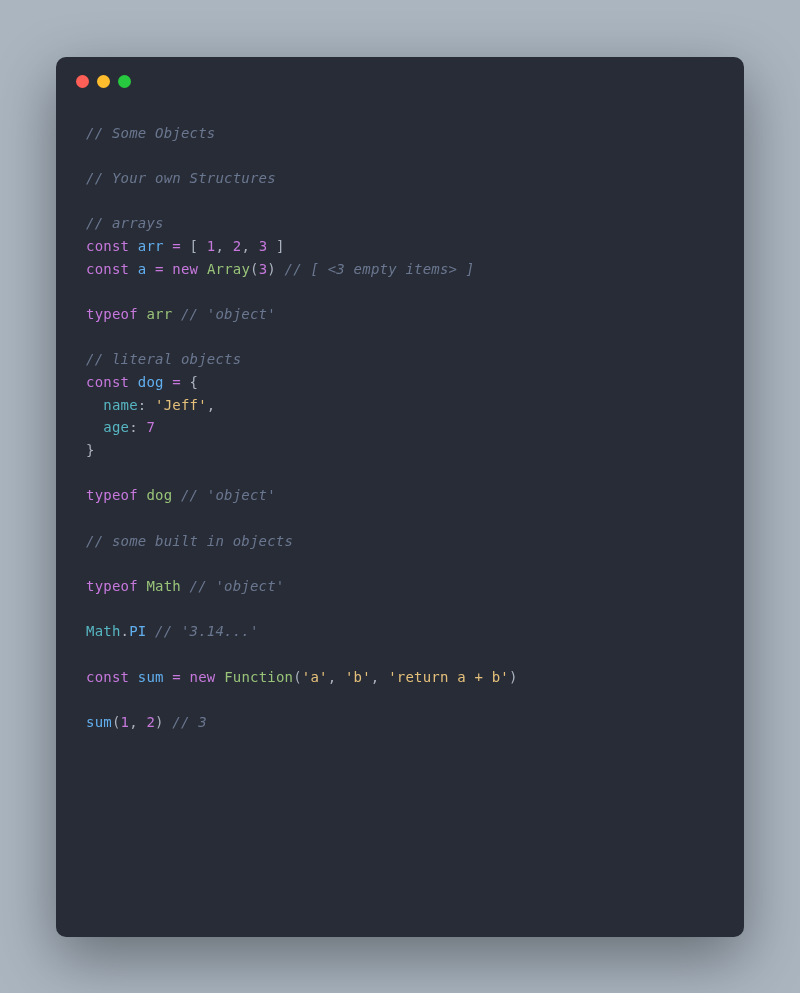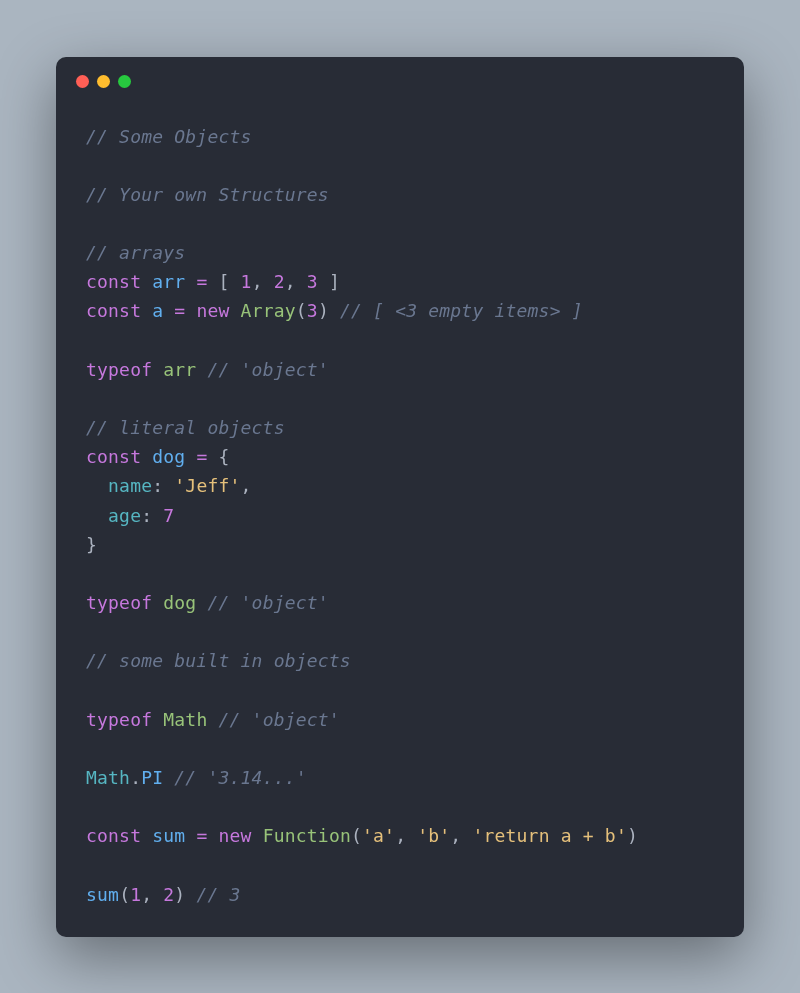--- a/index.html
+++ b/index.html
@@ -28,21 +28,21 @@
     .dot {
       width: 13px;
       height: 13px;
       border-radius: 50%;
     }
     .dot-red { background: #ff5f56; }
     .dot-yellow { background: #ffbd2e; }
     .dot-green { background: #27c93f; }
     .code {
       padding: 28px 38px 30px 30px;
-      font-size: 18px;
+      font-size: 14px;
       line-height: 1.62;
       white-space: pre;
       color: #abb2bf;
       letter-spacing: 0.2px;
     }
     .c-comment { color: #6a7790; font-style: italic; }
     .c-keyword { color: #c678dd; }
     .c-var { color: #61afef; }
     .c-builtin { color: #56b6c2; }
     .c-class { color: #98c379; }

